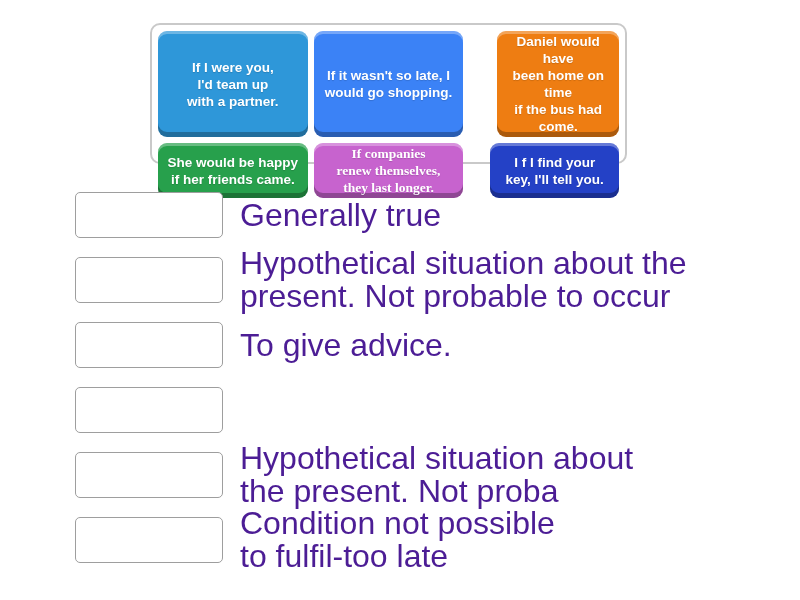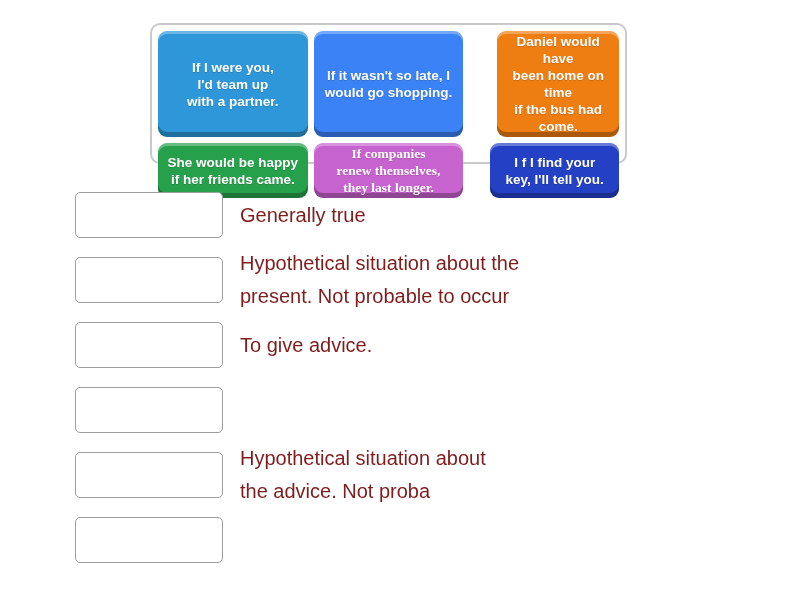--- a/index.html
+++ b/index.html
@@ -72,23 +72,23 @@
     flex: 0 0 148px;
     width: 148px;
     height: 46px;
     box-sizing: border-box;
     background: #ffffff;
     border: 1px solid #9e9e9e;
     border-radius: 5px;
   }
 
   .clue-text {
-    font-size: 20px;
+    font-size: 32px;
     line-height: 33px;
-    color: #7f1d1d;
+    color: #4c1d95;
     white-space: pre-line;
   }
 </style>
 </head>
 <body>
 
 <div class="word-bank" id="word-bank">
     <div class="tile" style="background: rgb(46, 151, 217);">If I were you,
 I'd team up
 with a partner.</div>
@@ -119,18 +119,20 @@
     <div class="match-row">
     <div class="answer-slot"></div>
     <div class="clue-text">To give advice.</div>
   </div>
     <div class="match-row">
     <div class="answer-slot"></div>
   </div>
     <div class="match-row">
     <div class="answer-slot"></div>
     <div class="clue-text">Hypothetical situation about
-the advice. Not proba</div>
+the present. Not proba</div>
   </div>
     <div class="match-row">
     <div class="answer-slot"></div>
+    <div class="clue-text">Condition not possible
+to fulfil-too late</div>
   </div>
   </div>
 
 </body></html>

